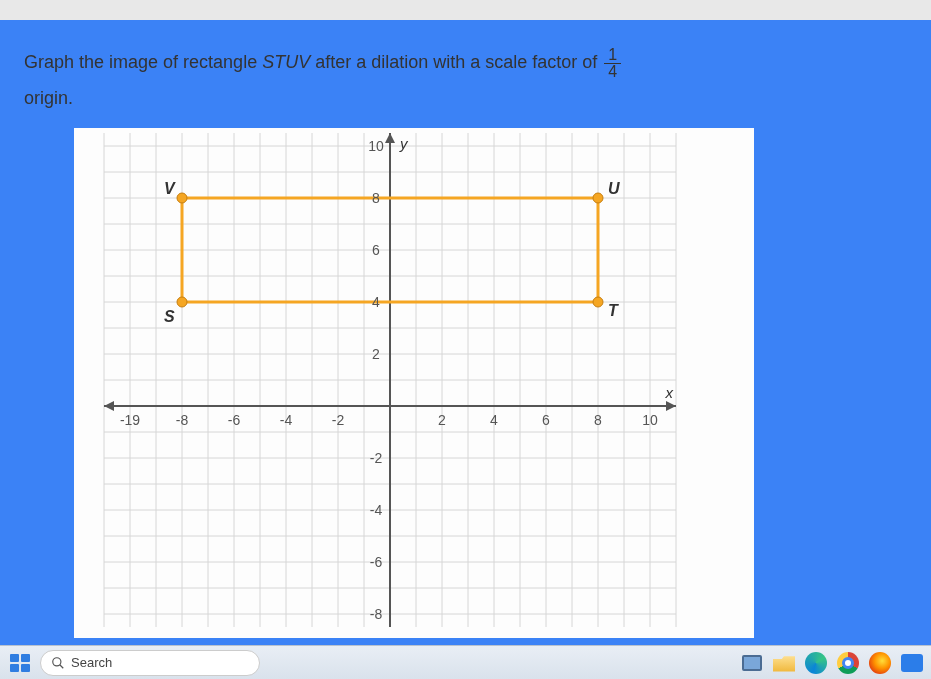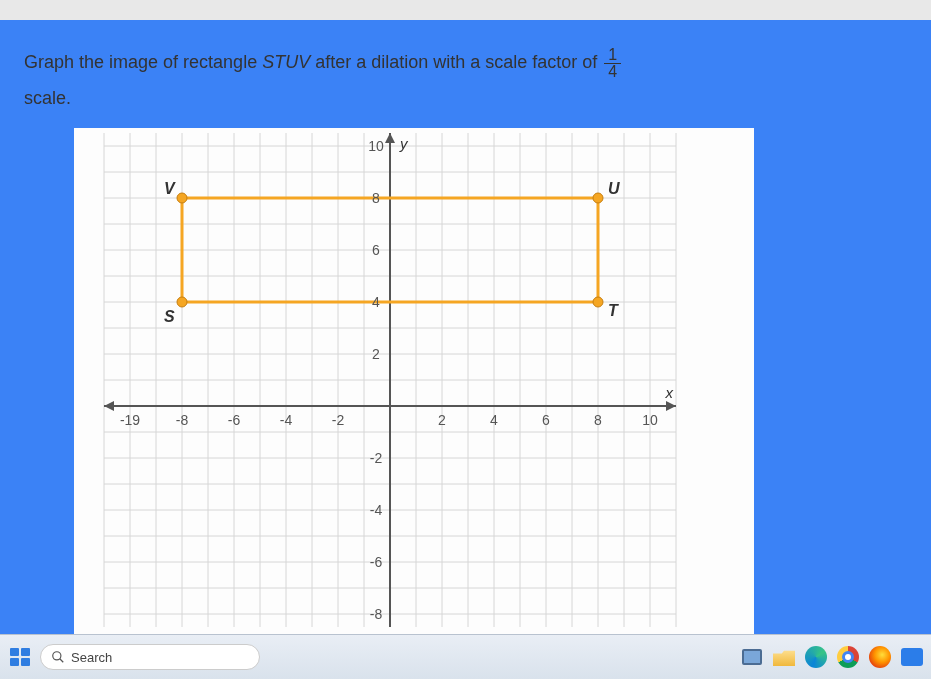--- a/index.html
+++ b/index.html
@@ -68,21 +68,21 @@
       font-size: 14px;
       color: #555;
       transform: translate(-50%, -50%);
       text-align: right;
     }
 
     
     .taskbar {
       position: absolute;
       bottom: 0; left: 0; right: 0;
-      height: 45px;
+      height: 34px;
       background: linear-gradient(#e9eef5, #d9e2ec);
       border-top: 1px solid #b8c2cf;
       display: flex;
       align-items: center;
       gap: 6px;
       padding: 12px 6px;
     }
     .win-start {
       width: 28px; height: 26px;
       display: grid;
@@ -137,21 +137,21 @@
 <body>
 
 <div class="page">
 
   <div class="question">
     <span>Graph the image of rectangle </span><span class="italic">STUV</span><span> after a dilation with a scale factor of </span><span class="fraction">
         <span class="num">1</span>
         <span class="den">4</span>
       </span>
     <br>
-    <span>scale.</span>
+    <span>origin.</span>
   </div>
 
   <div class="graph-wrap">
     <svg class="grid" width="680" height="510">
         <line x1="30" y1="5" x2="30" y2="499" stroke="#d6d6d6" stroke-width="1"></line>
         <line x1="56" y1="5" x2="56" y2="499" stroke="#d6d6d6" stroke-width="1"></line>
         <line x1="82" y1="5" x2="82" y2="499" stroke="#d6d6d6" stroke-width="1"></line>
         <line x1="108" y1="5" x2="108" y2="499" stroke="#d6d6d6" stroke-width="1"></line>
         <line x1="134" y1="5" x2="134" y2="499" stroke="#d6d6d6" stroke-width="1"></line>
         <line x1="160" y1="5" x2="160" y2="499" stroke="#d6d6d6" stroke-width="1"></line>

